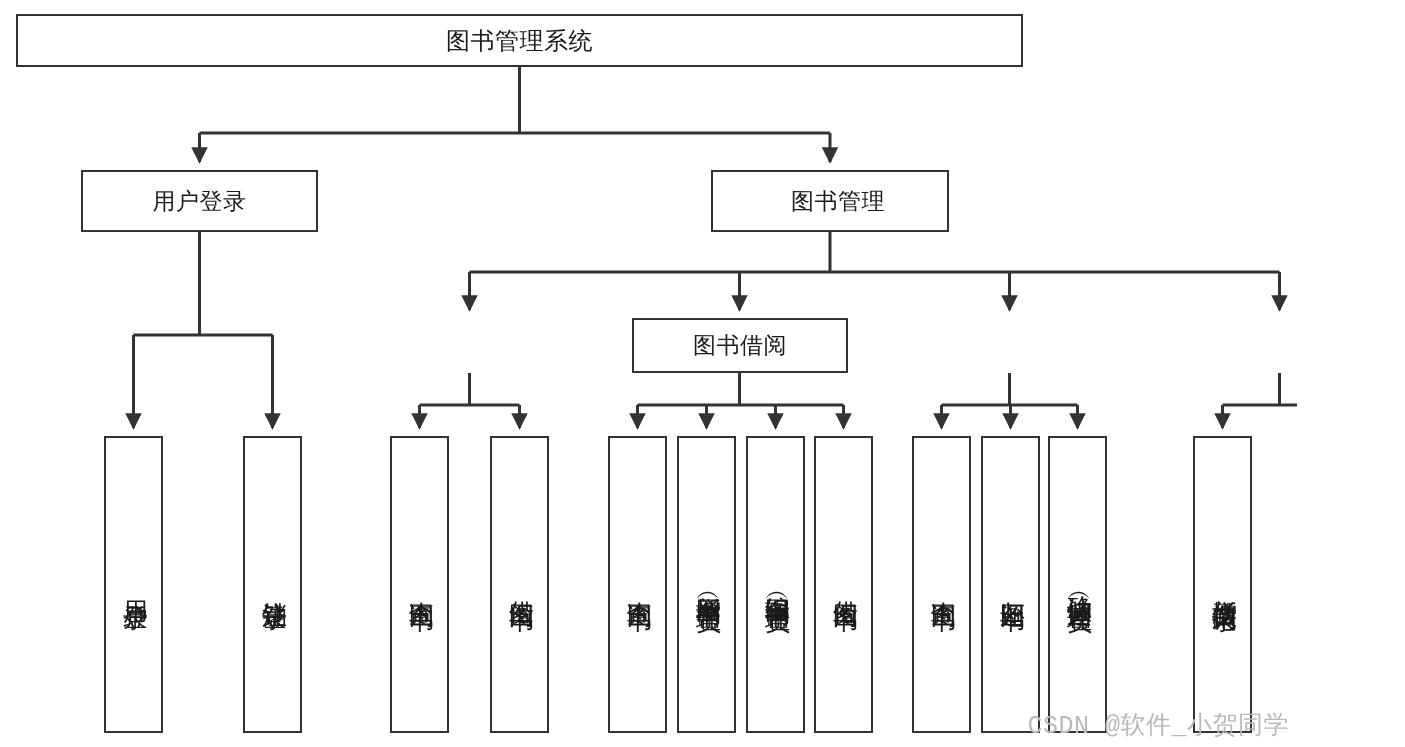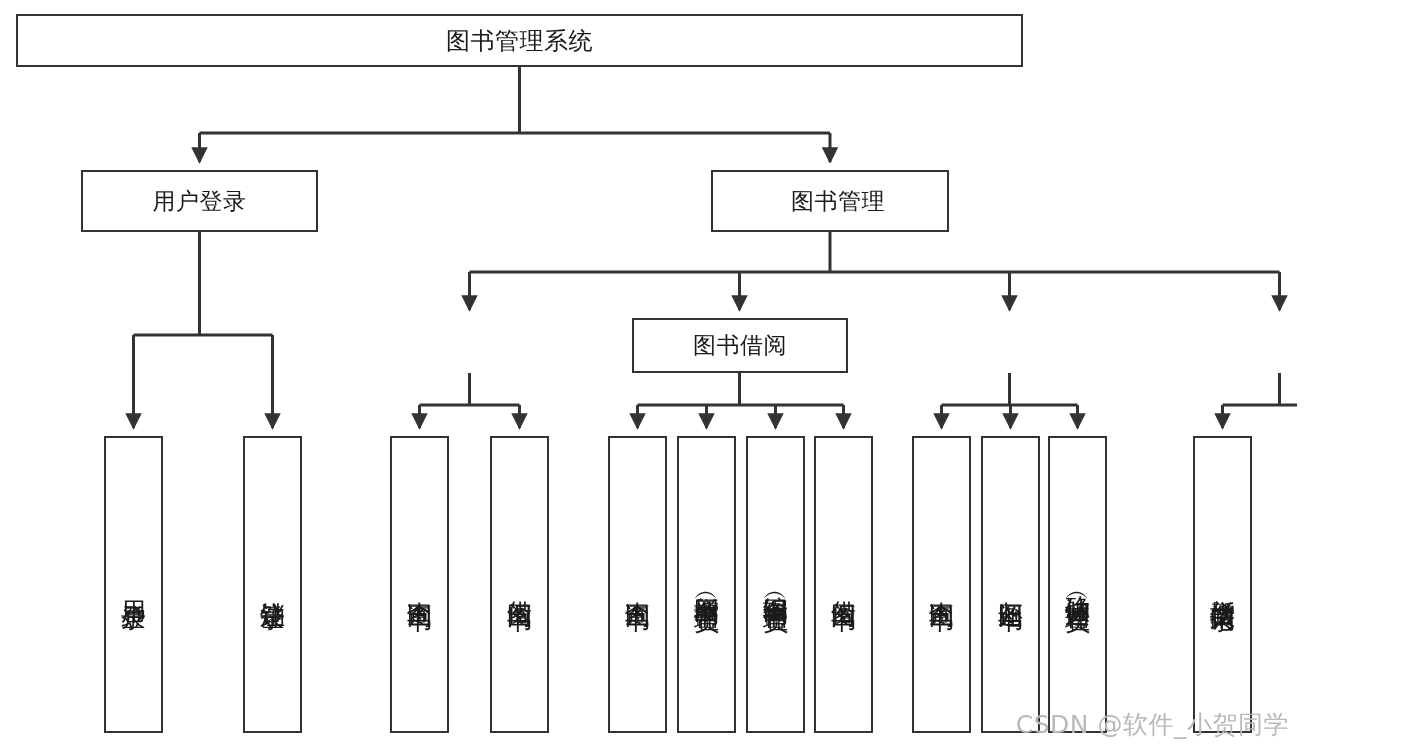--- a/index.html
+++ b/index.html
@@ -10,20 +10,21 @@
   }
   body {
     font-family: "DejaVu Sans", "Liberation Sans", sans-serif;
   }
   #diagram {
     position: relative;
     width: 1297px;
     height: 747px;
     background: #ffffff;
     overflow: hidden;
+    font-family: Liberation Mono, monospace;
   }
   #edges {
     position: absolute;
     left: 0;
     top: 0;
     width: 1405px;
     height: 747px;
     pointer-events: none;
   }
   .node {

